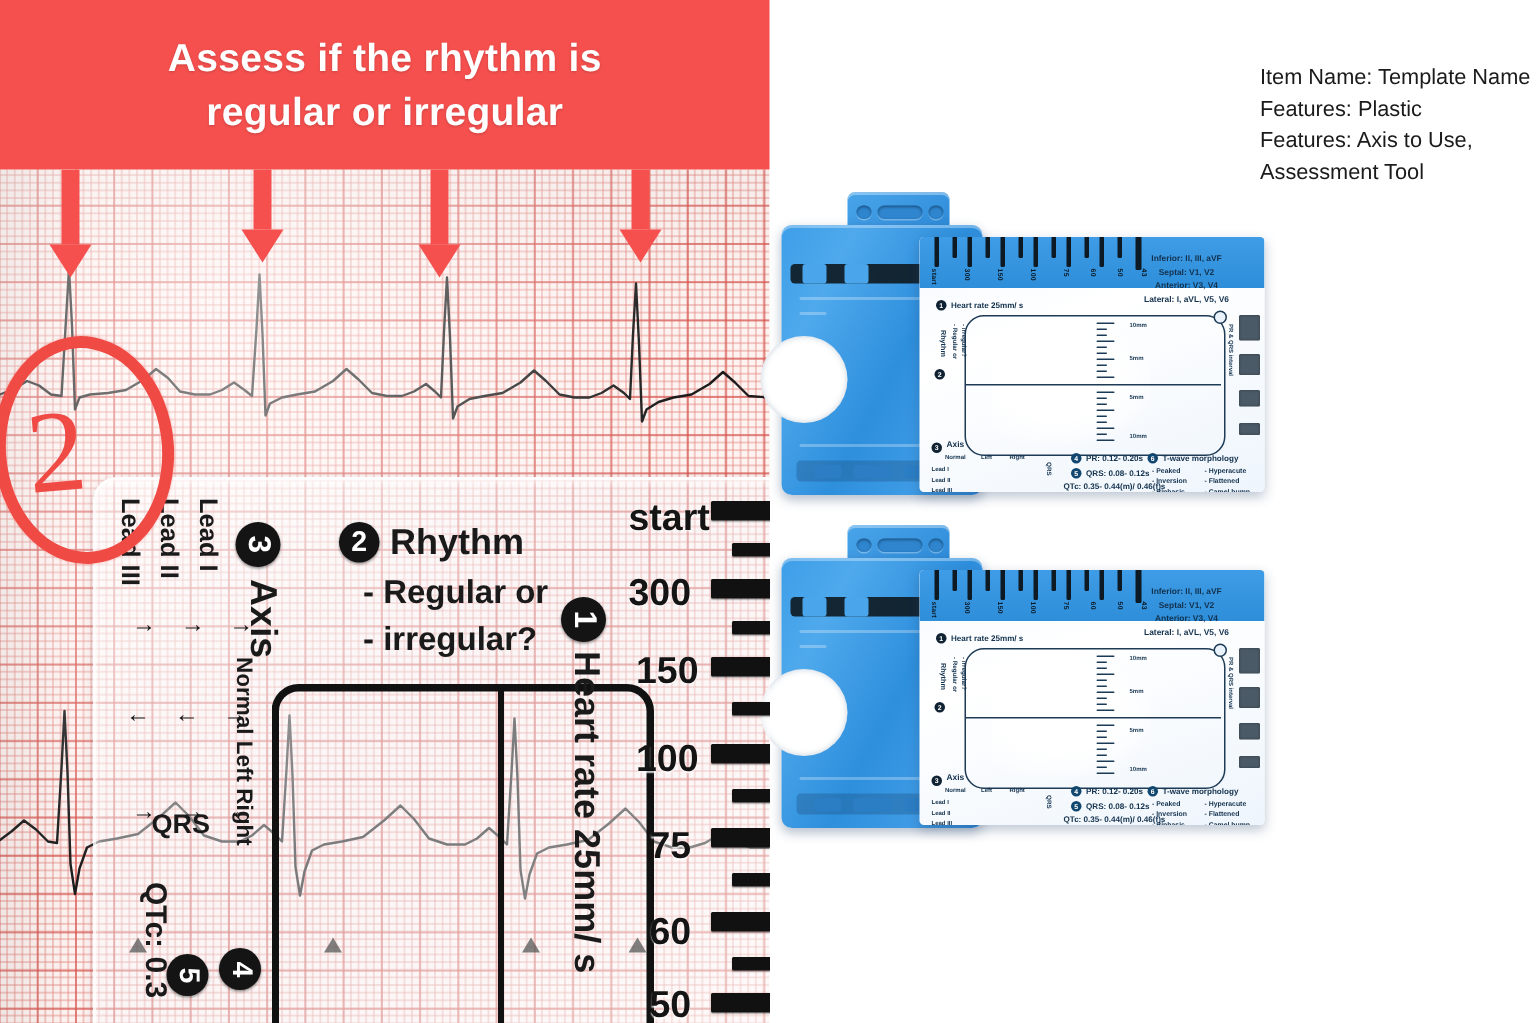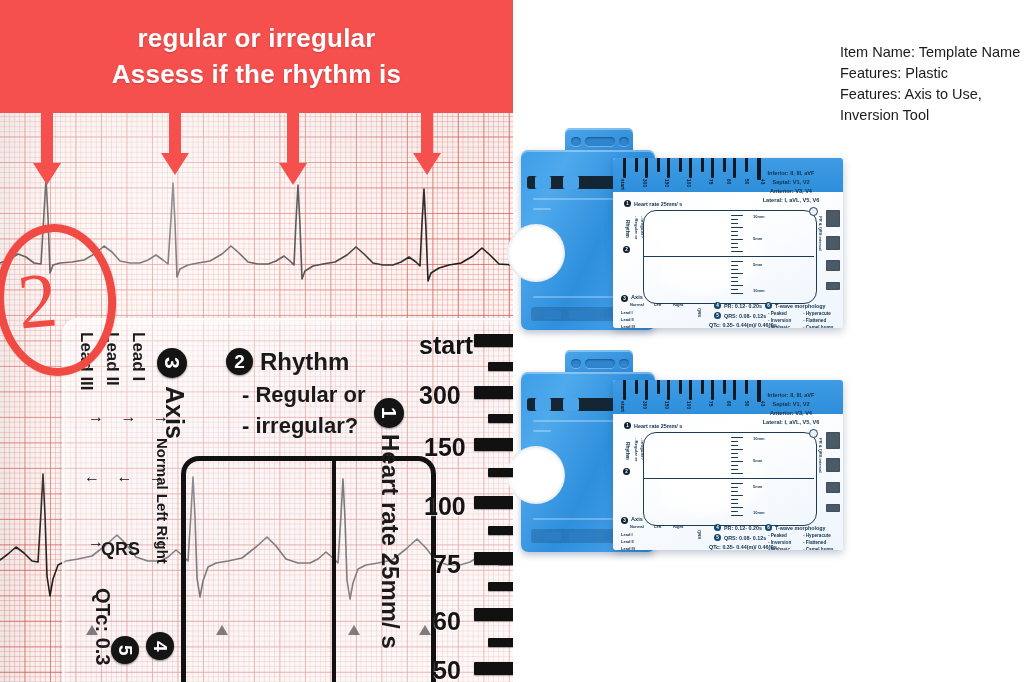--- a/index.html
+++ b/index.html
@@ -240,30 +240,30 @@
         <div class="tick" style="left:410px;top:342px;width:52px;height:13px;"></div>
 
         <div class="smalltri" style="left:22px;top:305px;"></div>
         <div class="smalltri" style="left:152px;top:305px;"></div>
         <div class="smalltri" style="left:284px;top:305px;"></div>
         <div class="smalltri" style="left:355px;top:305px;"></div>
       </div>
     </div>
 
     <div id="banner">
+      <div class="bl">Assess if the rhythm is</div>
       <div class="bl">regular or irregular</div>
-      <div class="bl">Assess if the rhythm is</div>
     </div>
   </div>
 
   <div id="spec">
     <div class="sl">Item Name: Template Name</div>
     <div class="sl">Features: Plastic</div>
     <div class="sl">Features: Axis to Use,</div>
-    <div class="sl">Inversion Tool</div>
+    <div class="sl">Assessment Tool</div>
   </div>
 
   <div class="product" style="left:521px;top:128px;width:340px;height:220px;">
 
     <div class="holder-top">
       <div class="htop-slot" style="left:6px;width:10px;"></div>
       <div class="htop-slot" style="left:20px;width:30px;"></div>
       <div class="htop-slot" style="left:54px;width:10px;"></div>
     </div>
 

